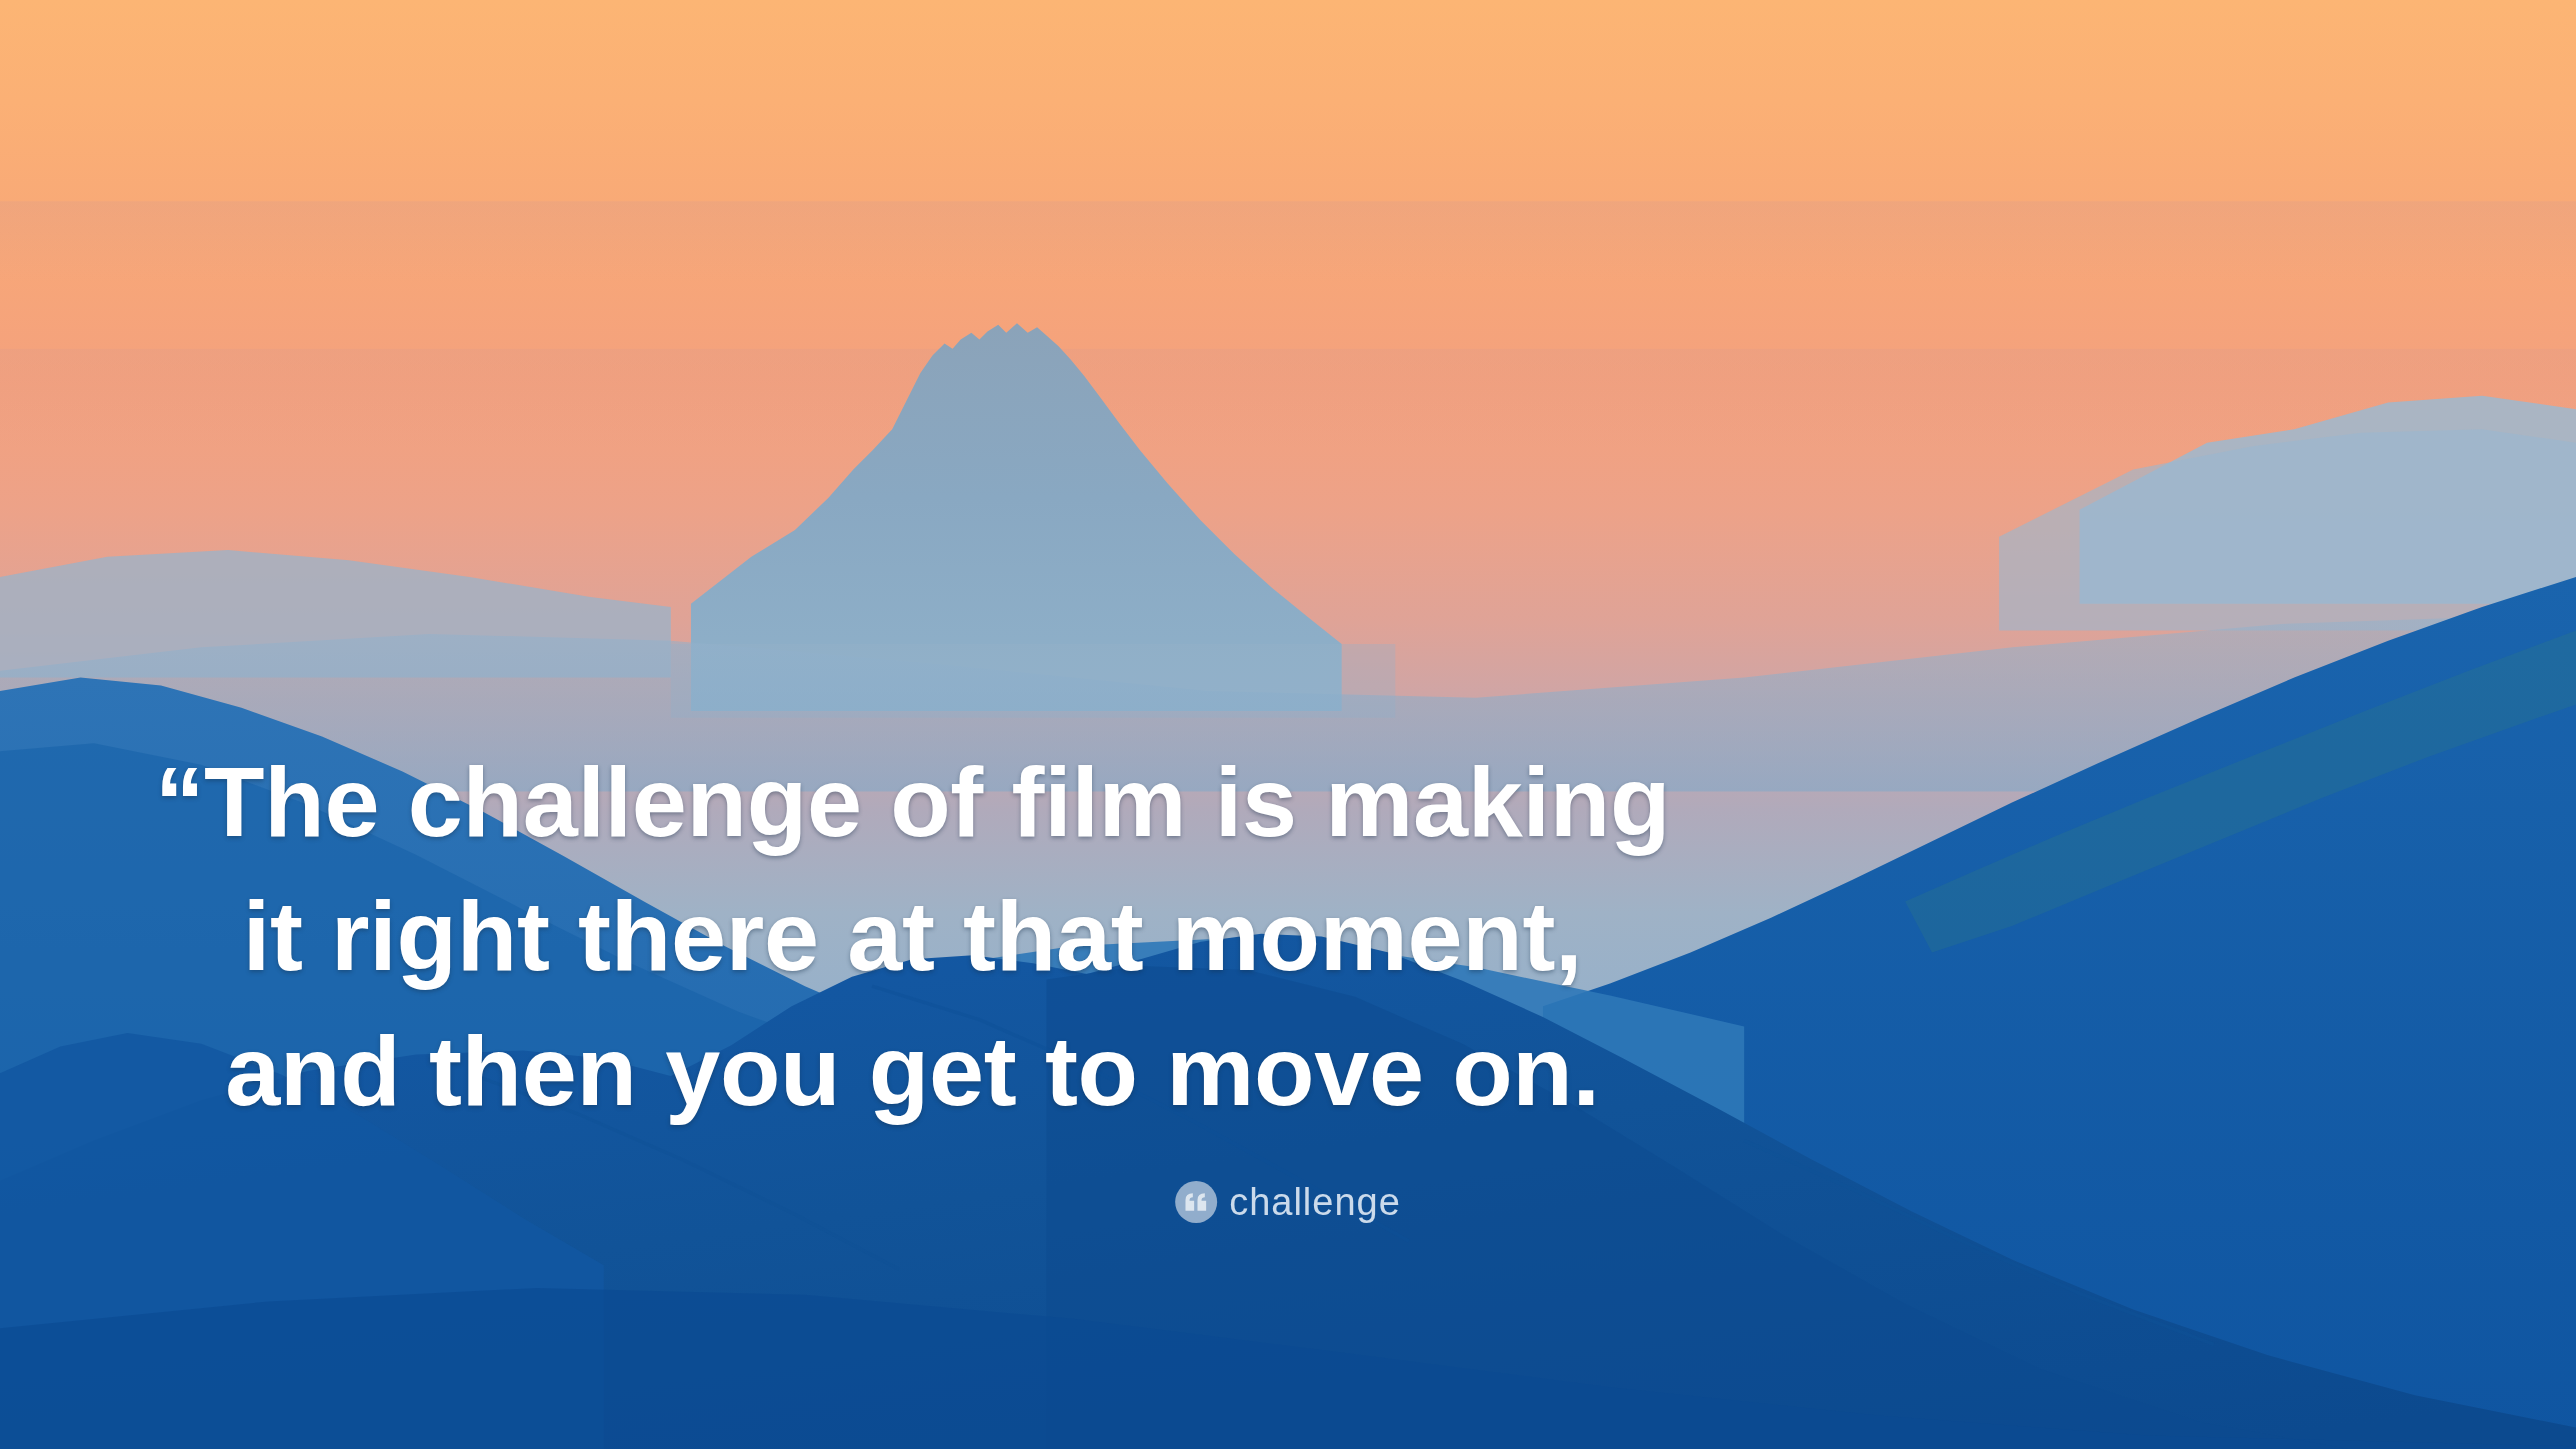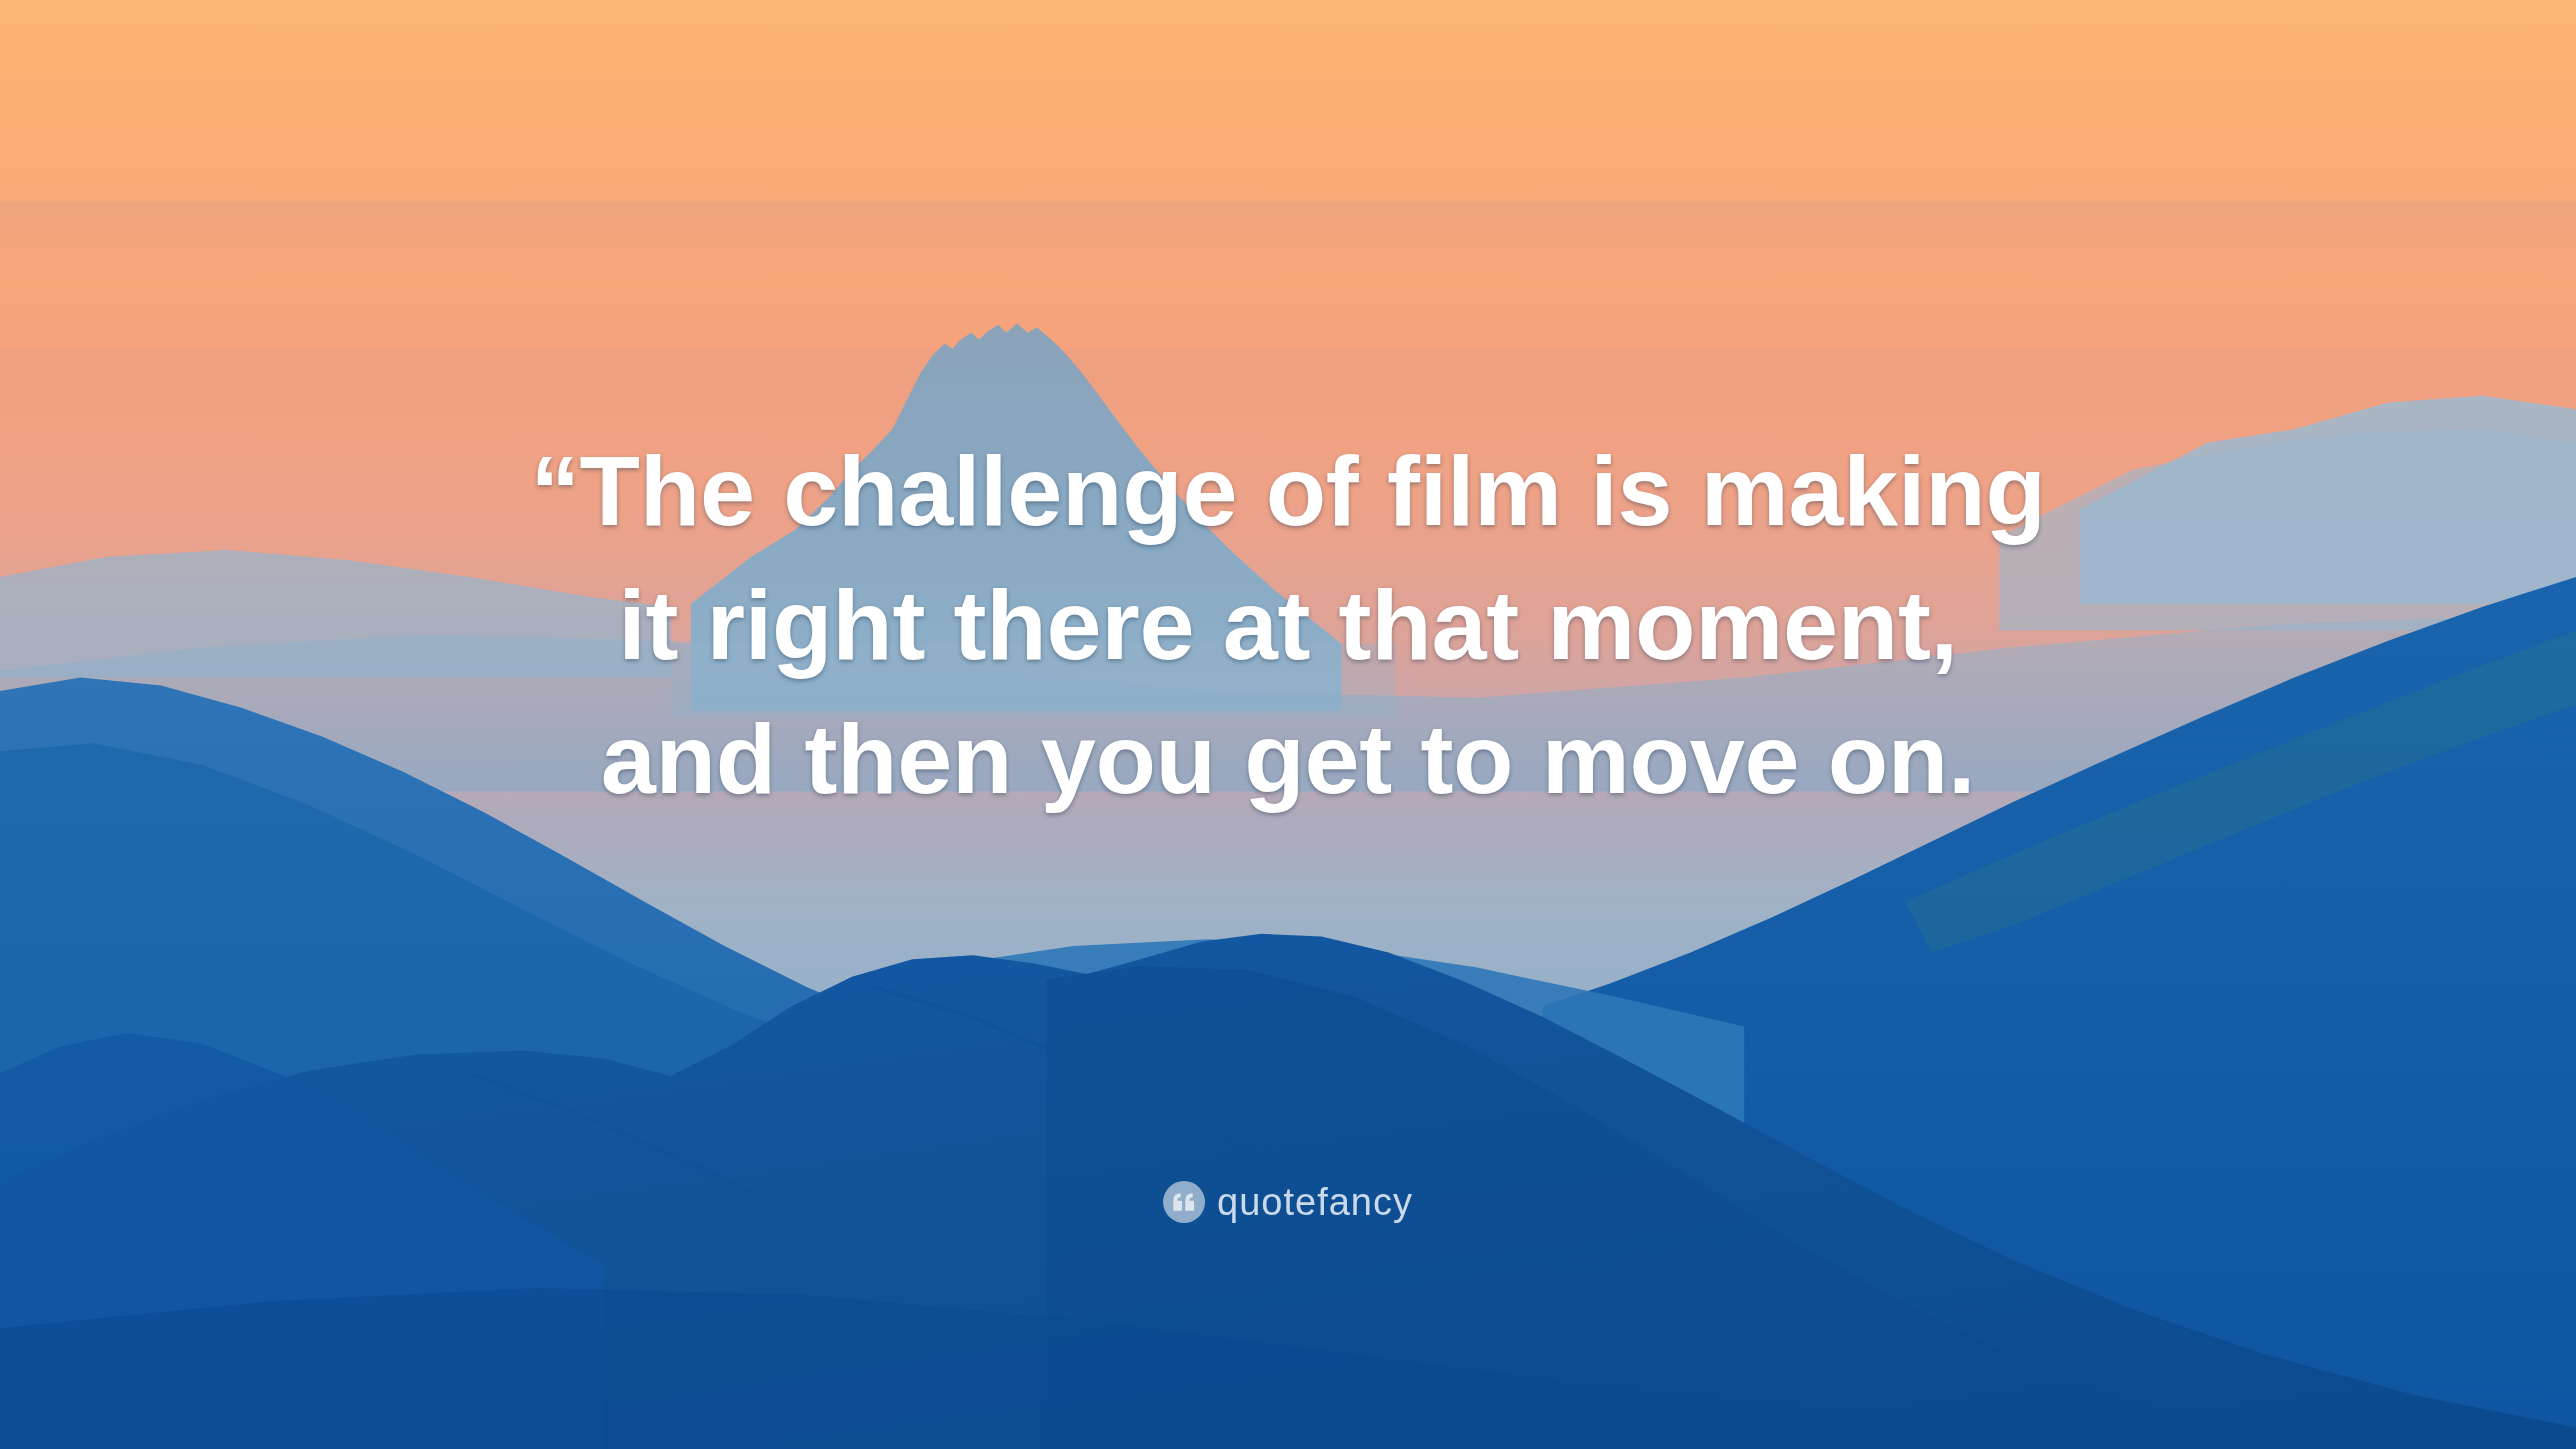--- a/index.html
+++ b/index.html
@@ -29,21 +29,21 @@
   }
 
   
   #quote-block {
     position: absolute;
     left: 0;
     top: 0;
     width: 2576px;
     height: 1449px;
     display: flex;
-    flex-direction: column;
+    flex-direction: row;
     align-items: center;
     justify-content: space-between;
     pointer-events: none;
   }
 
   #quote-text {
     width: 1825px;
     margin-top: 424px;
     text-align: center;
     color: #ffffff;
@@ -265,17 +265,17 @@
 
   </div>
 
   <div id="logo">
     <span id="logo-mark">
       <svg width="24" height="20" viewBox="0 0 36 30" aria-hidden="true">
         <path d="M2 28 L2 12 Q2 2 13 2 L13 8 Q8 8 8 13 L15 13 L15 28 Z" fill="#ffffff"></path>
         <path d="M20 28 L20 12 Q20 2 31 2 L31 8 Q26 8 26 13 L33 13 L33 28 Z" fill="#ffffff"></path>
       </svg>
     </span>
-    <span id="logo-word">quotefancy</span>
+    <span id="logo-word">challenge</span>
   </div>
 
 </div>
 
 
 </body></html>

